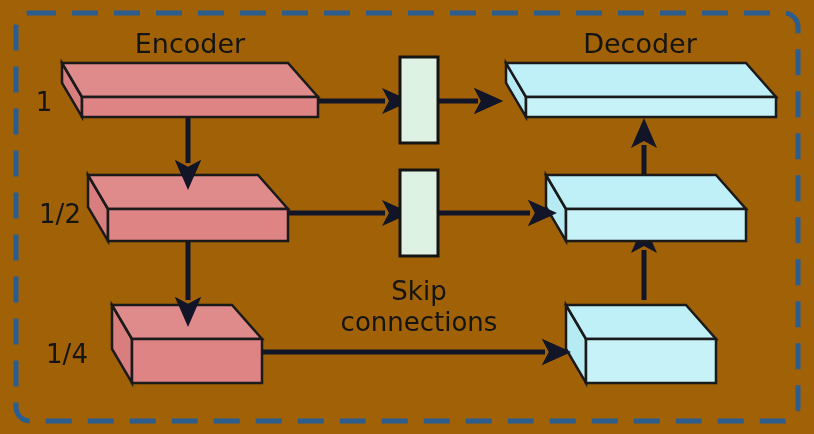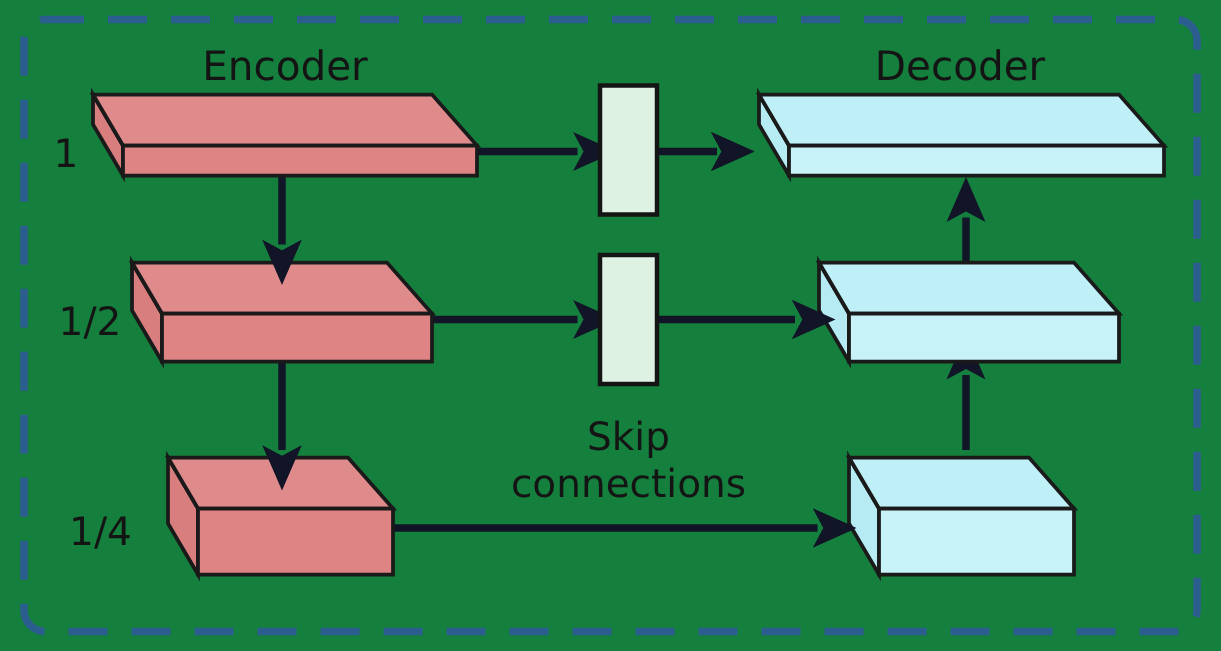--- a/index.html
+++ b/index.html
@@ -4,21 +4,21 @@
 <style>
   html, body {
     margin: 0;
     padding: 0;
     background: #ffffff;
   }
   #canvas {
     position: relative;
     width: 814px;
     height: 434px;
-    background: #15803d;
+    background: #a16207;
     font-family: "DejaVu Sans", sans-serif;
     overflow: hidden;
   }
   svg#diagram {
     display: block;
     width: 814px;
     height: 434px;
   }
   .label-text {
     font-family: "DejaVu Sans", sans-serif;

